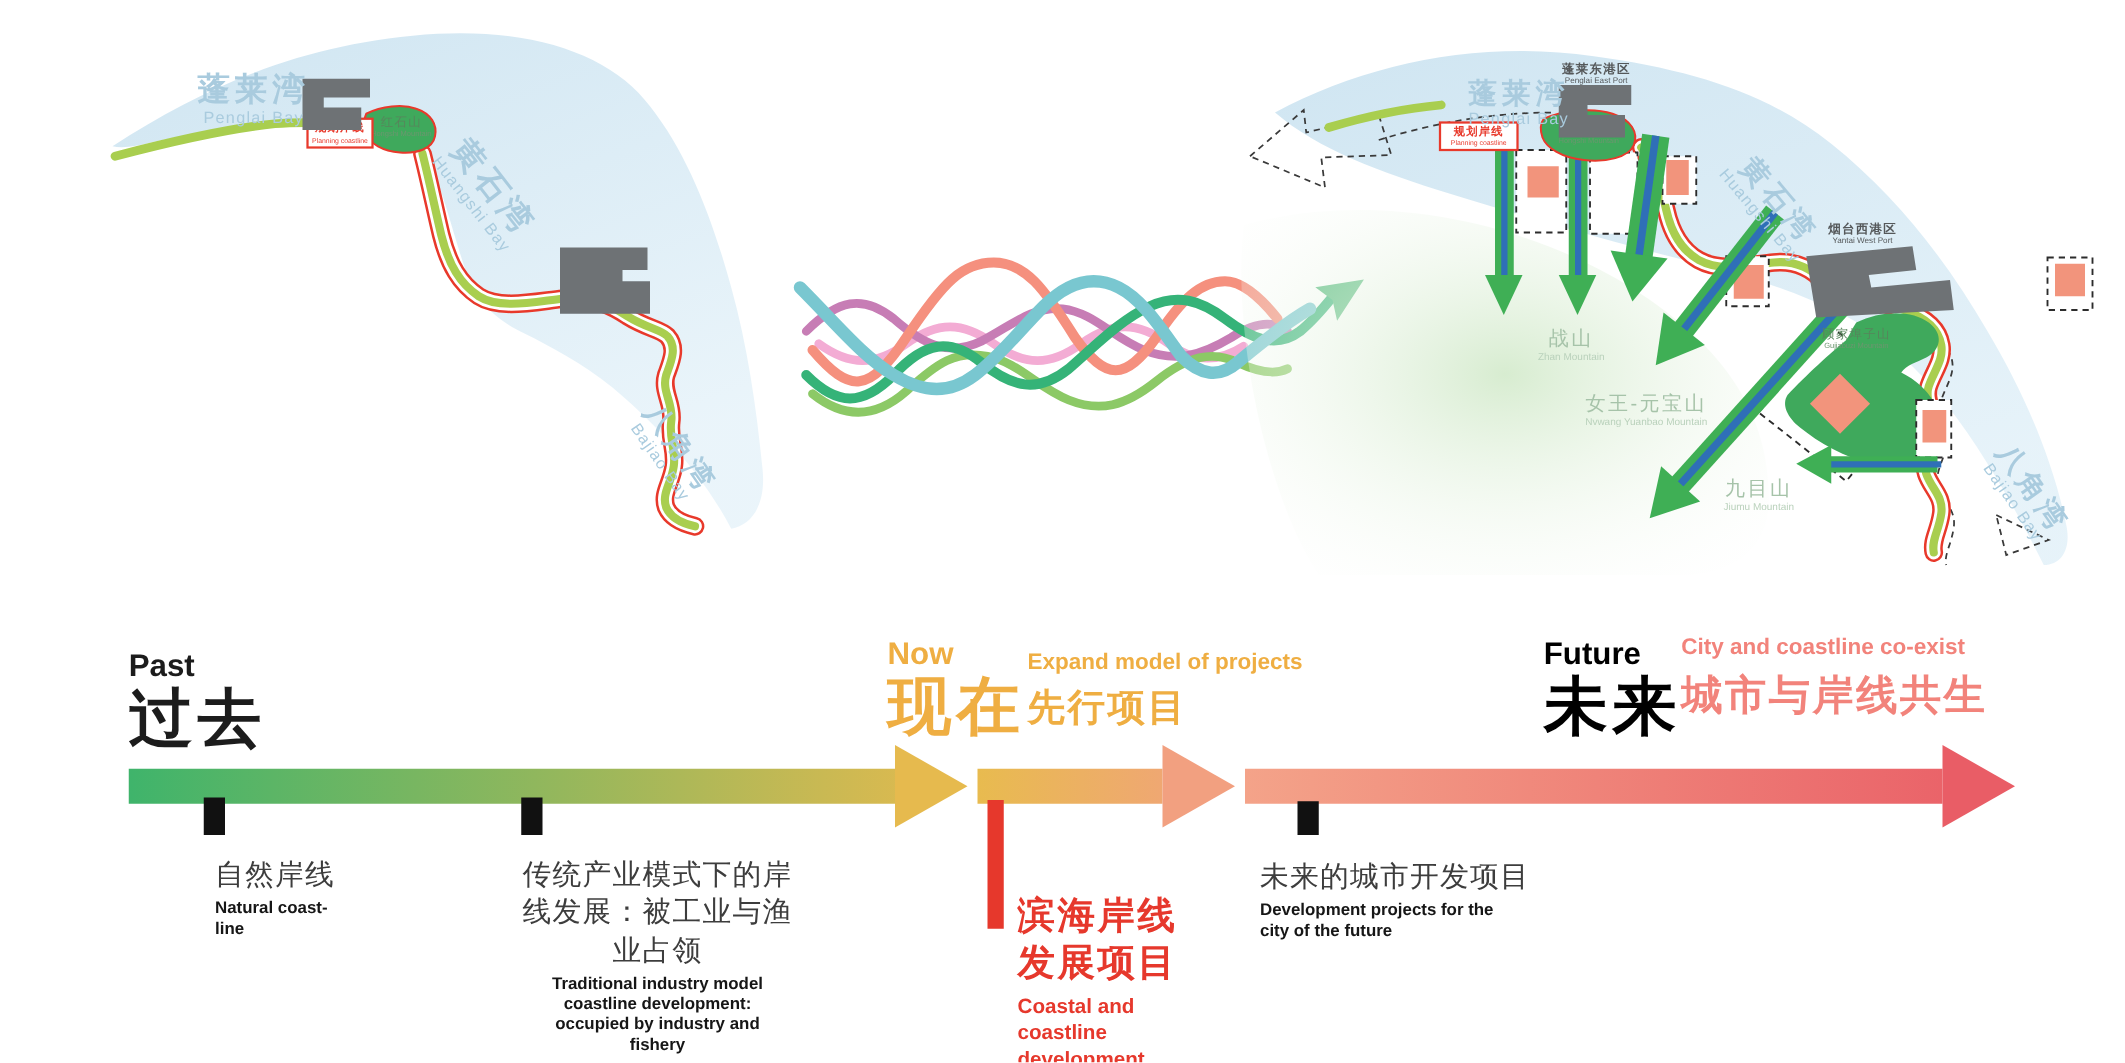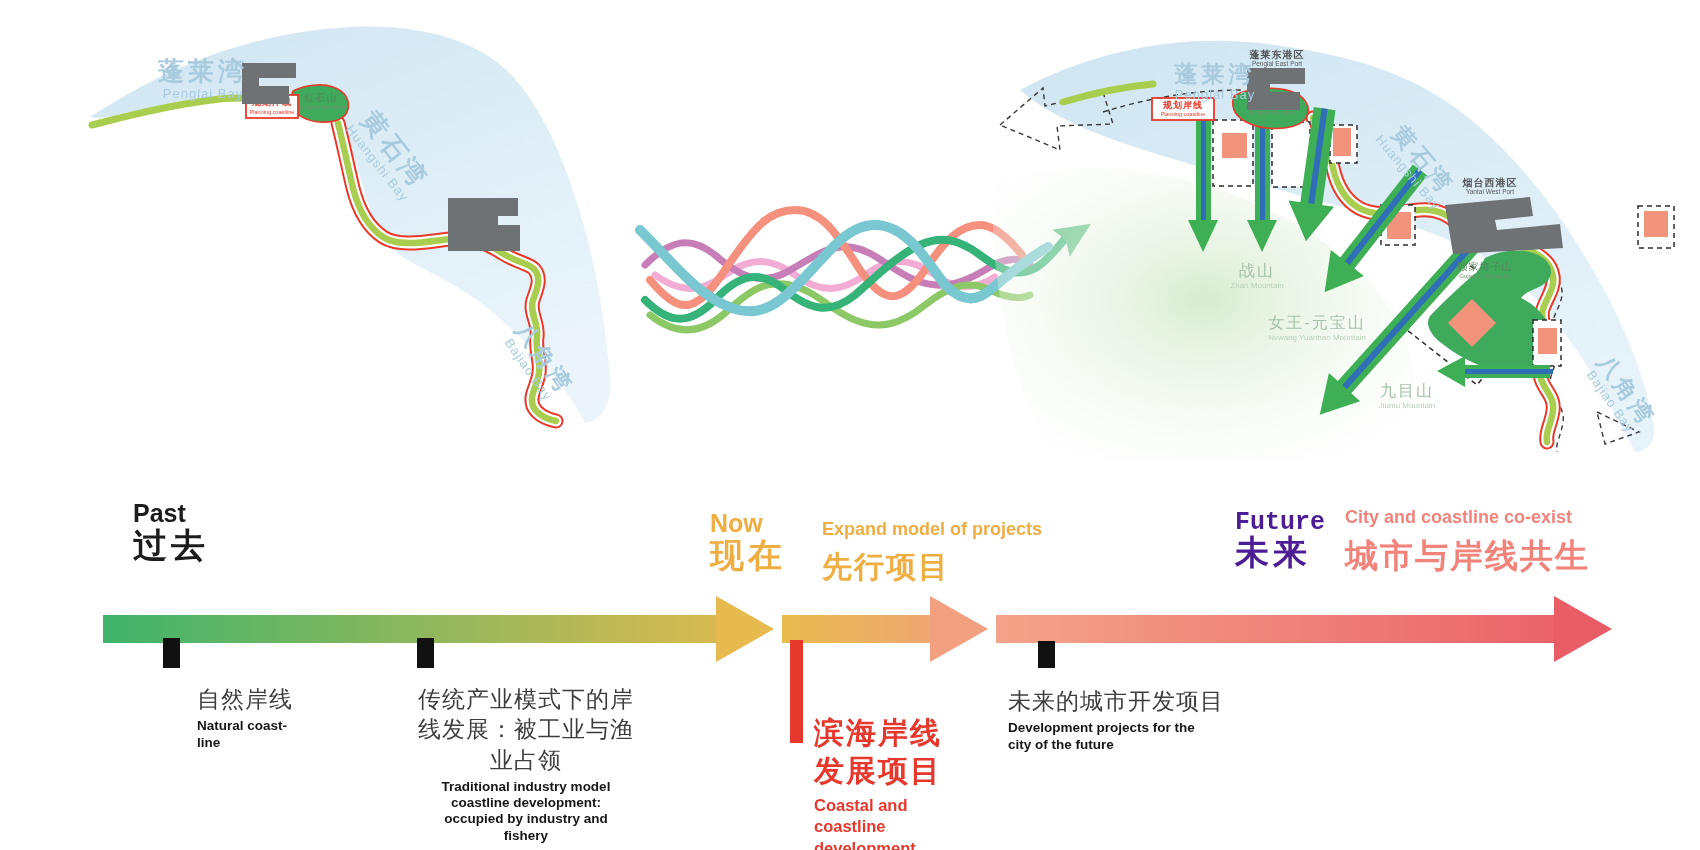--- a/index.html
+++ b/index.html
@@ -17,24 +17,24 @@
   .mtn-zh{fill:#a6c3a9;font-size:16px;letter-spacing:2px;}
   .mtn-en{fill:#b9d1bb;font-size:8px;}
   .gmtn-zh{fill:#57855c;font-size:10px;letter-spacing:1px;}
   .gmtn-en{fill:#6b966f;font-size:6px;}
   .box-zh{fill:#e8392b;font-size:9px;font-weight:700;letter-spacing:1px;}
   .box-en{fill:#e8392b;font-size:5.5px;}
 
   
   .era{position:absolute;line-height:1.05;}
   .era .era-en{font-size:25px;font-weight:800;display:block;}
-  .era .era-zh{font-size:34px;font-weight:900;letter-spacing:4px;display:block;margin-top:2px;}
+  .era .era-zh{font-size:51px;font-weight:900;letter-spacing:4px;display:block;margin-top:2px;}
   .era.past{color:#1c1c1c;}
   .era.now{color:#efae42;}
-  .era.future{color:#4c1d95;font-family:Liberation Mono, monospace;}
+  .era.future{color:#000000;}
   .era-note{position:absolute;line-height:1.05;}
   .era-note .note-en{font-size:18px;font-weight:700;display:block;}
   .era-note .note-zh{font-size:30px;font-weight:800;letter-spacing:2px;display:block;margin-top:12px;}
   .era-note.now{color:#efae42;}
   .era-note.future{color:#f2837b;}
   .era-note.future .note-zh{font-size:33px;}
 
   .ms{position:absolute;}
   .ms .zh{font-size:23px;color:#3d3d3d;line-height:1.32;letter-spacing:1px;white-space:pre-line;display:block;}
   .ms .en{font-size:13.5px;font-weight:700;color:#161616;line-height:1.2;margin-top:4px;white-space:pre-line;display:block;}
@@ -247,21 +247,21 @@
     <g transform="translate(432,145) rotate(50)">
       <text class="bay-zh sm" x="0" y="0" text-anchor="middle">黄石湾</text>
       <text class="bay-en" x="0" y="16" text-anchor="middle">Huangshi Bay</text>
     </g>
     <g transform="translate(635,375) rotate(55)">
       <text class="bay-zh sm" x="0" y="0" text-anchor="middle">八角湾</text>
       <text class="bay-en" x="0" y="16" text-anchor="middle">Bajiao Bay</text>
     </g>
   </svg>
 
-  <div class="era past abs" style="left:103px;top:500px;margin-left:30px;">
+  <div class="era past abs" style="left:103px;top:520px;">
     <span class="era-en">Past</span>
     <span class="era-zh">过去</span>
   </div>
 
   <div class="era now abs" style="left:710px;top:510px;">
     <span class="era-en">Now</span>
     <span class="era-zh">现在</span>
   </div>
   <div class="era-note now abs" style="left:822px;top:520px;">
     <span class="note-en">Expand model of projects</span>
@@ -303,21 +303,21 @@
     <g>
       <rect x="996" y="55" width="558" height="28" fill="url(#tg3)"></rect>
       <polygon points="1554,36 1612,69 1554,102" fill="#e95d66"></polygon>
     </g>
     <rect x="163" y="78" width="17" height="30" fill="#111"></rect>
     <rect x="417" y="78" width="17" height="30" fill="#111"></rect>
     <rect x="790" y="80" width="13" height="103" fill="#e6382c"></rect>
     <rect x="1038" y="81" width="17" height="27" fill="#111"></rect>
   </svg>
 
-  <div class="ms abs" style="left:172px;top:684px;margin-left:25px;">
+  <div class="ms abs" style="left:172px;top:684px;">
     <span class="zh">自然岸线</span>
     <span class="en">Natural coast-
 line</span>
   </div>
 
   <div class="ms abs" style="left:418px;top:684px;text-align:center;">
     <span class="zh">传统产业模式下的岸
 线发展：被工业与渔
 业占领</span>
     <span class="en">Traditional industry model

